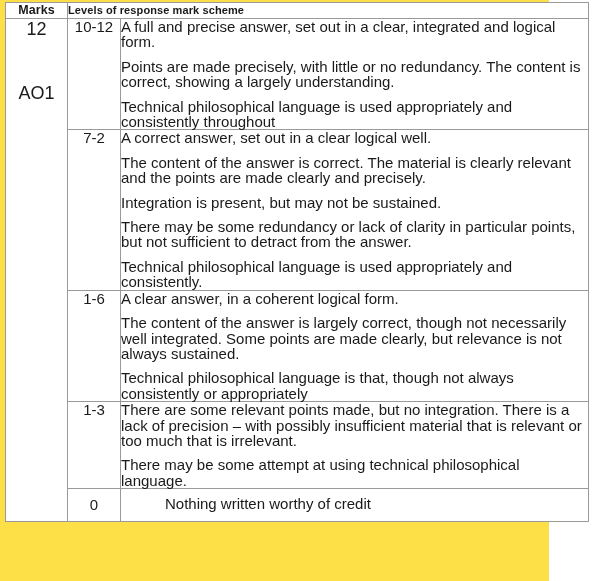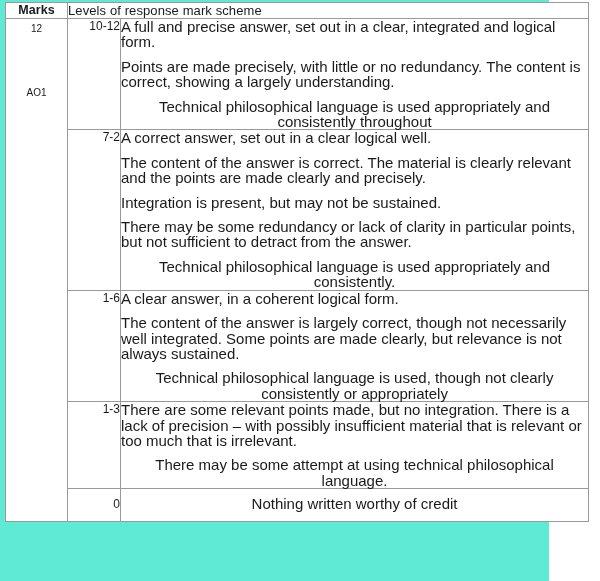--- a/index.html
+++ b/index.html
@@ -14,21 +14,21 @@
     color: #1a1a1a;
     overflow: hidden;
   }
 
   .sheet {
     position: absolute;
     left: 0;
     top: 0;
     width: 549px;
     height: 581px;
-    background: #5eead4;
+    background: #fde047;
   }
 
   table.mark-scheme {
     position: absolute;
     left: 5px;
     top: 2px;
     width: 583px;
     border-collapse: collapse;
     table-layout: fixed;
     background: #ffffff;
@@ -50,63 +50,62 @@
   th.hd-marks {
     text-align: center;
     font-weight: bold;
     font-size: 12.5px;
     line-height: 15px;
     padding: 8px 4px 9px 4px;
     letter-spacing: 0.1px;
   }
   th.hd-levels {
     text-align: left;
-    font-weight: normal;
-    font-size: 13px;
+    font-weight: bold;
+    font-size: 11px;
     line-height: 15px;
     padding: 8px 6px 9px 8px;
     letter-spacing: 0.1px;
   }
 
   
   td.marks-cell {
     text-align: center;
-    font-size: 10px;
+    font-size: 18px;
     line-height: 20px;
     padding: 7px 4px 6px 4px;
   }
   td.marks-cell .mk-total { display: block; }
   td.marks-cell .mk-ao { display: block; margin-top: 44px; }
 
   
   td.band-cell {
-    text-align: right;
-    font-size: 12px;
+    text-align: center;
+    font-size: 15px;
     line-height: 15px;
     padding: 8px 4px 6px 7px;
     white-space: nowrap;
   }
 
   
   td.desc-cell {
     text-align: left;
     font-size: 15px;
     line-height: 15.4px;
     padding: 7px 8px 7px 8px;
   }
   td.desc-cell p {
     margin: 0 0 9px 0;
   }
   td.desc-cell p:last-child {
     margin-bottom: 0;
-    text-align: center;
   }
 
   .row-zero td.band-cell { padding-top: 8px; padding-bottom: 9px; }
-  .row-zero td.desc-cell { padding-top: 7px; padding-bottom: 9px; }
+  .row-zero td.desc-cell { padding-top: 7px; padding-bottom: 9px; padding-left: 44px; }
 </style>
 </head>
 <body>
 
 <div class="sheet">
   <table class="mark-scheme">
     <colgroup>
       <col class="c-marks">
       <col class="c-band">
       <col class="c-desc">
@@ -138,21 +137,21 @@
             <p>Integration is present, but may not be sustained.</p>
             <p>There may be some redundancy or lack of clarity in particular points, but not sufficient to detract from the answer.</p>
             <p>Technical philosophical language is used appropriately and consistently.</p>
           </td>
         </tr>
         <tr>
           <td class="band-cell">1-6</td>
           <td class="desc-cell">
             <p>A clear answer, in a coherent logical form.</p>
             <p>The content of the answer is largely correct, though not necessarily well integrated.  Some points are made clearly, but relevance is not always sustained.</p>
-            <p>Technical philosophical language is used, though not clearly consistently or appropriately</p>
+            <p>Technical philosophical language is that, though not always consistently or appropriately</p>
           </td>
         </tr>
         <tr>
           <td class="band-cell">1-3</td>
           <td class="desc-cell">
             <p>There are some relevant points made, but no integration.  There is a lack of precision – with possibly insufficient material that is relevant or too much that is irrelevant.</p>
             <p>There may be some attempt at using technical philosophical language.</p>
           </td>
         </tr>
         <tr class="row-zero">

